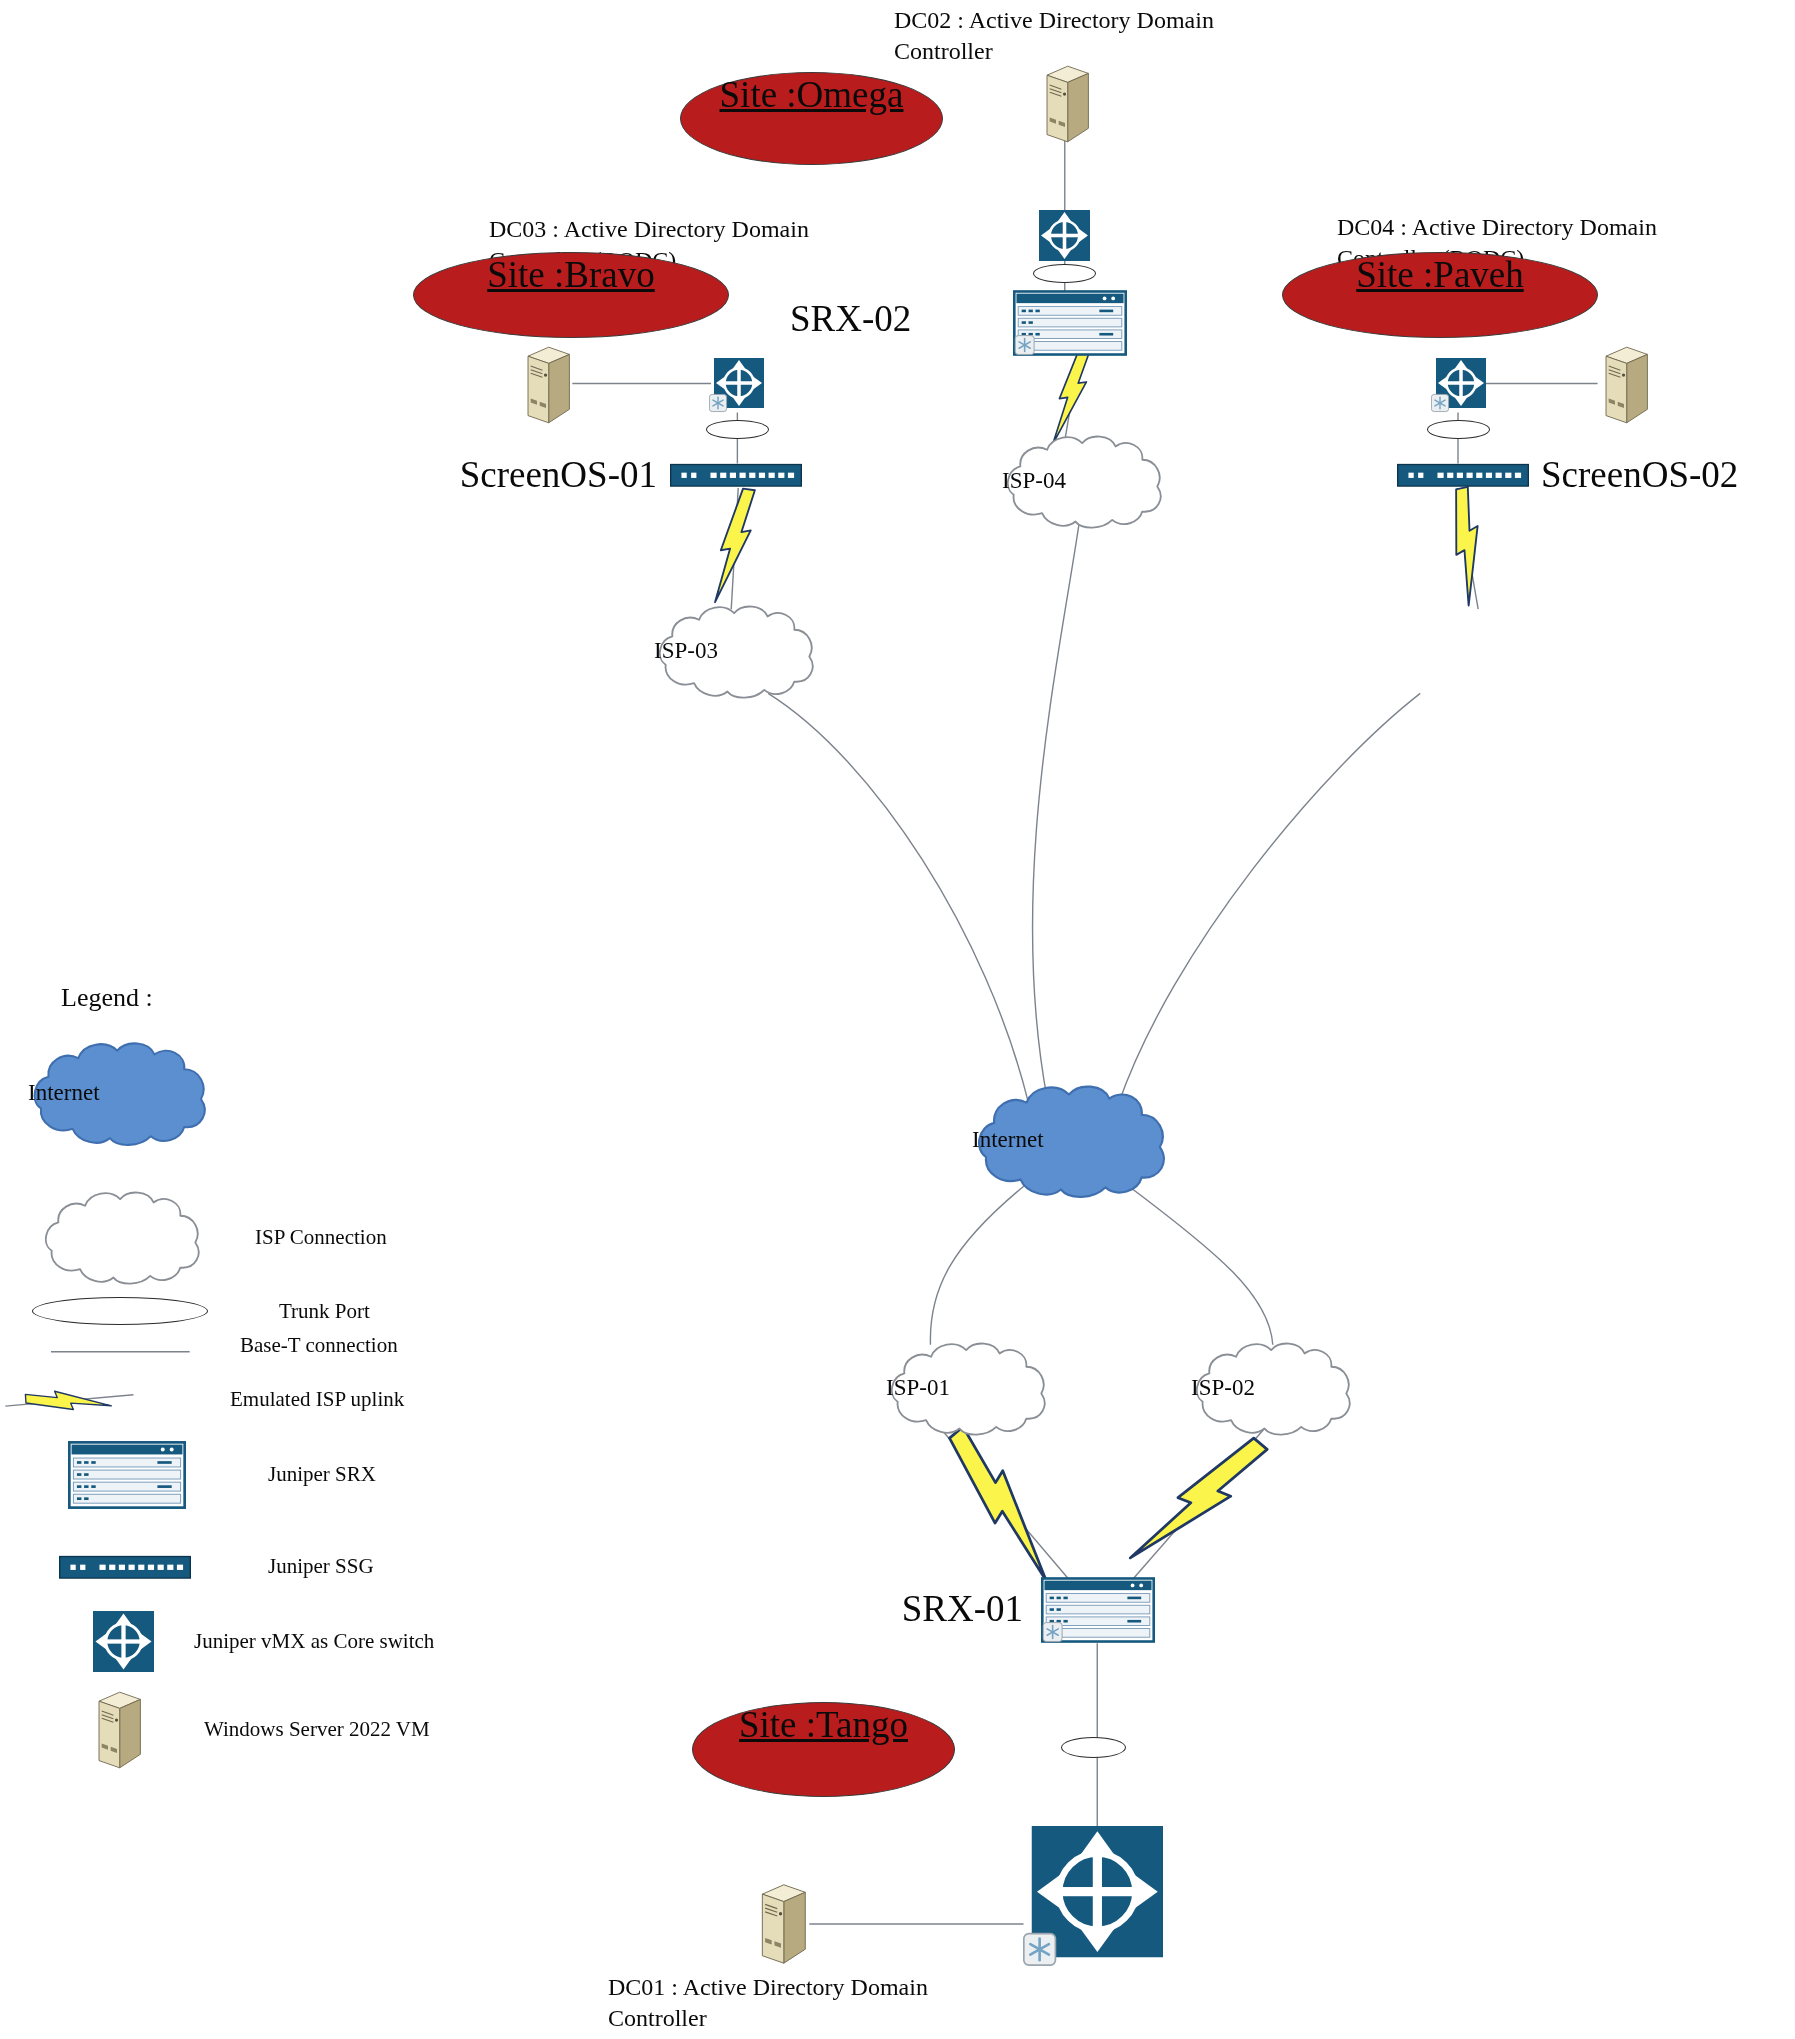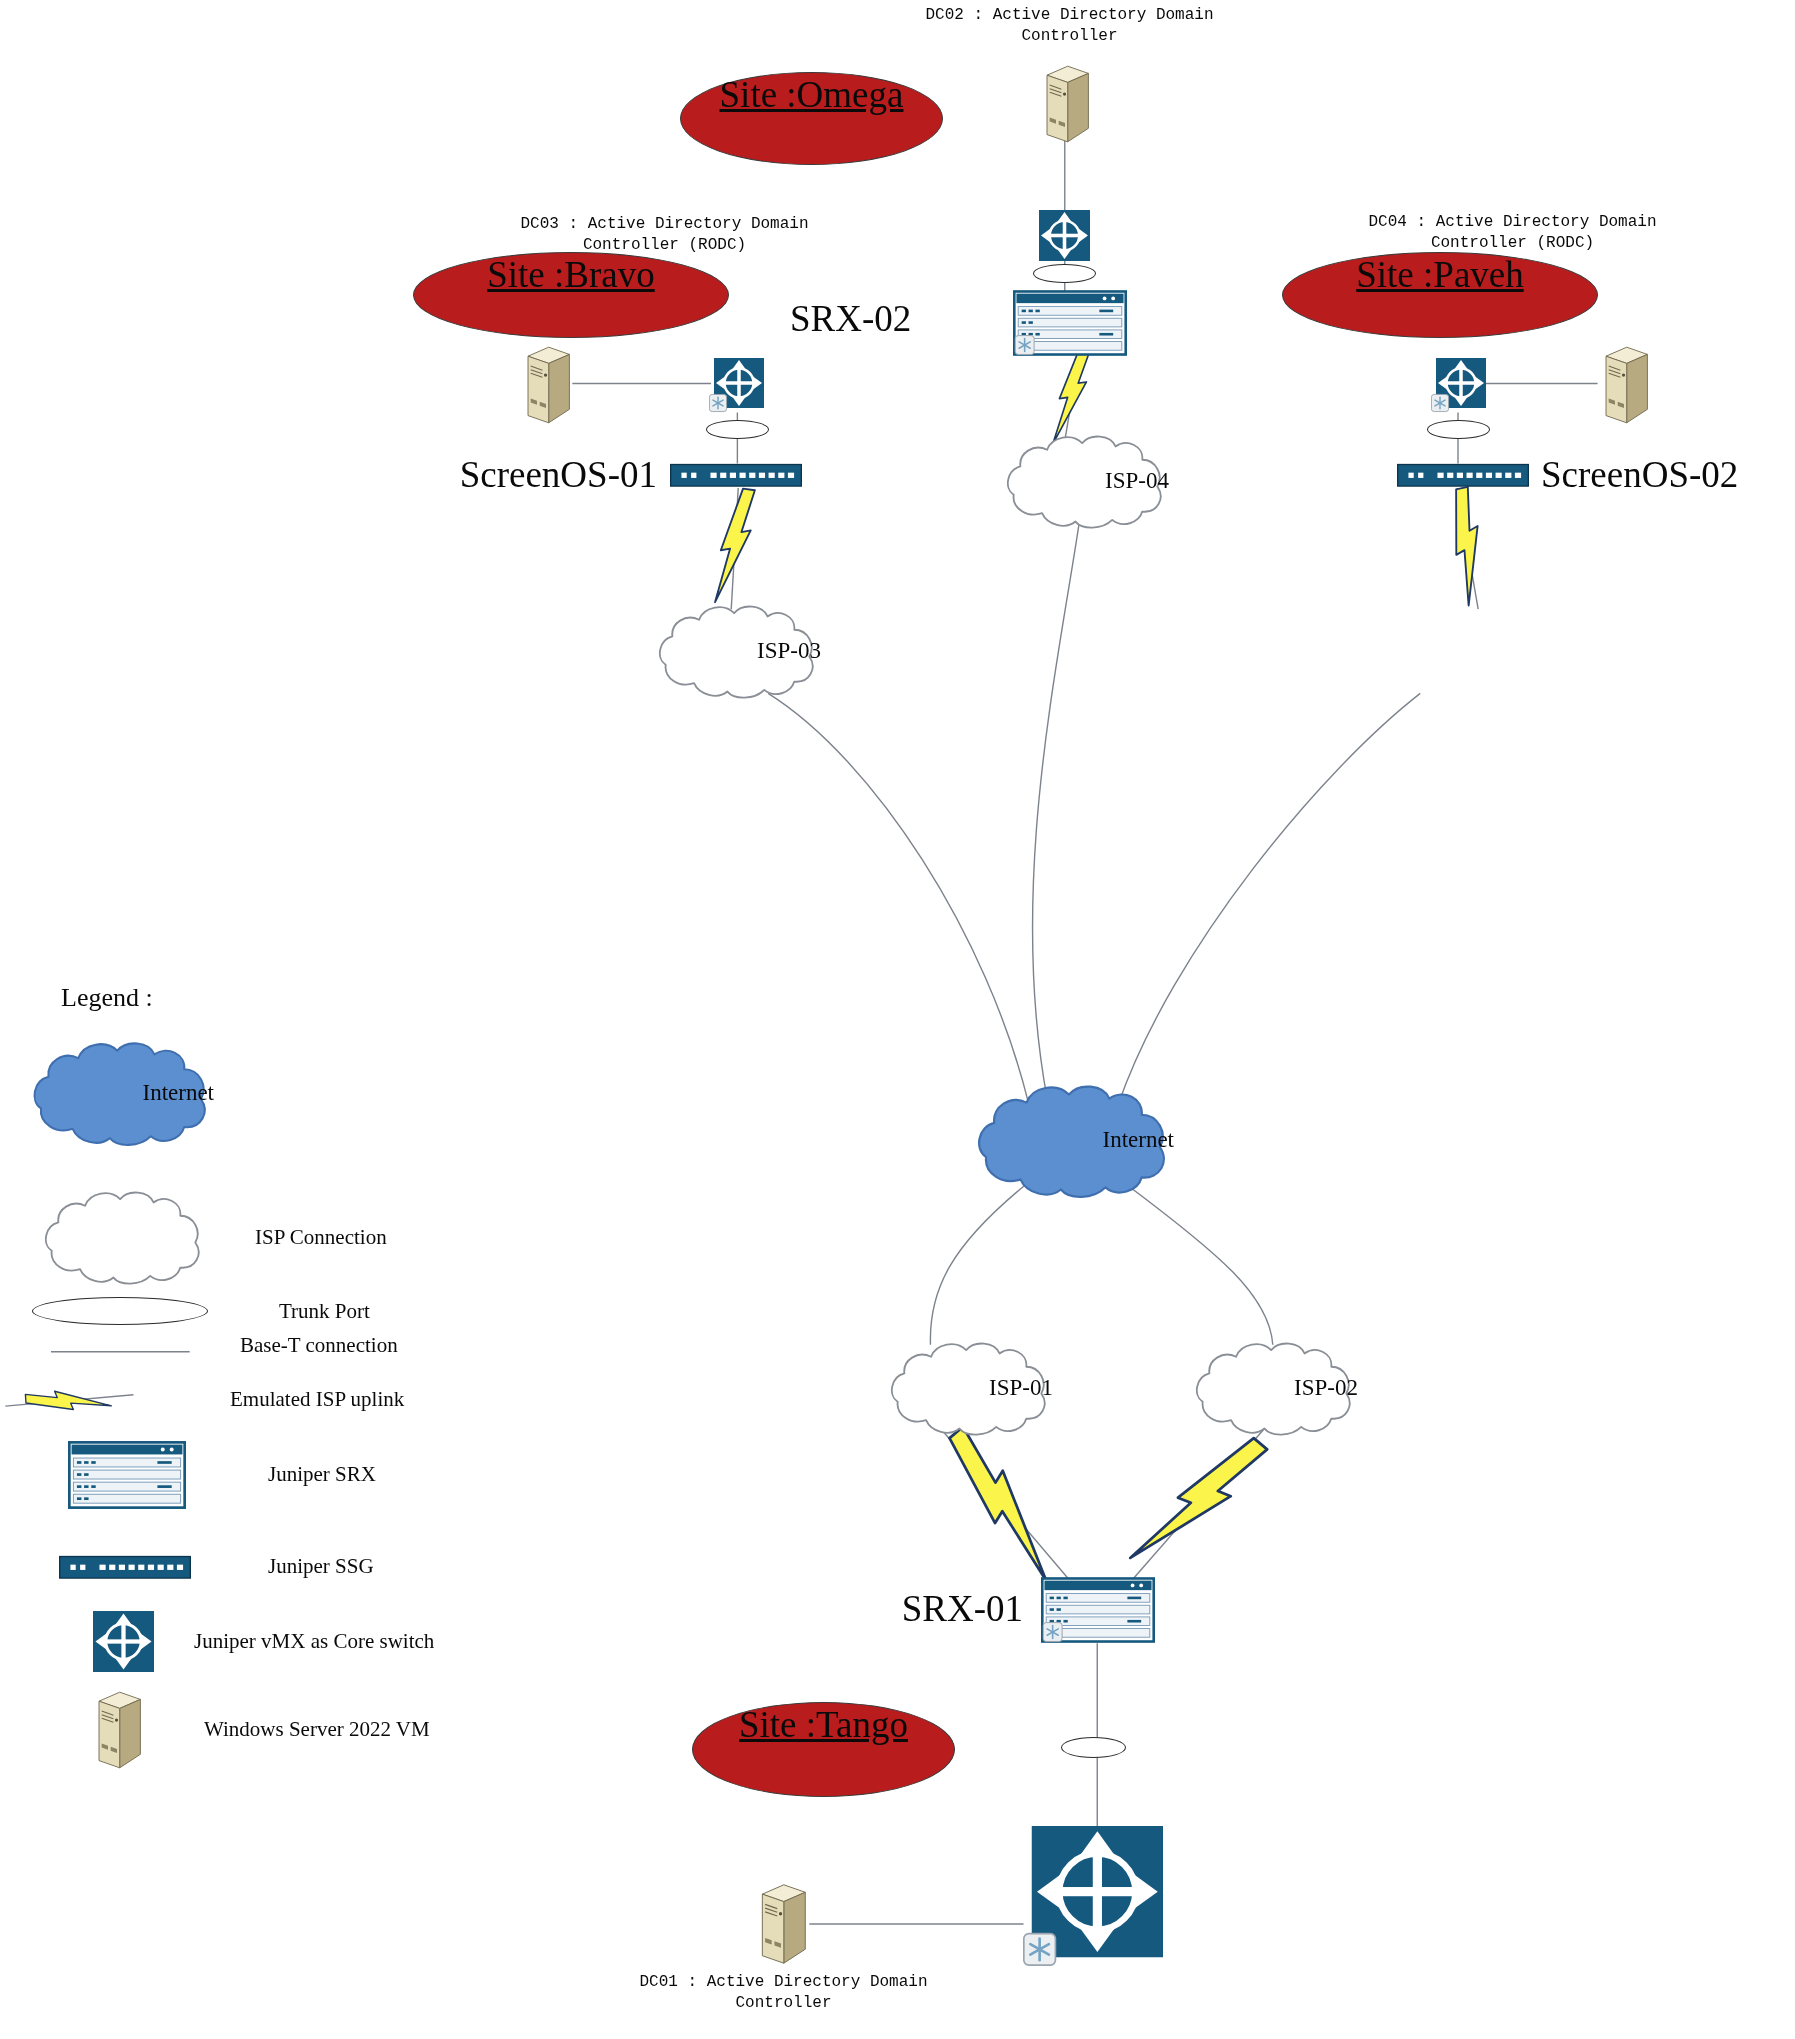--- a/index.html
+++ b/index.html
@@ -2,31 +2,31 @@
 <html style="font-size:14px"><head>
 <meta charset="utf-8">
 <style>
   * { margin:0; padding:0; box-sizing:border-box; }
   html,body { background:#ffffff; }
   body { font-family:"Liberation Serif","DejaVu Serif",serif; color:#0a0a0a; }
   #canvas { position:relative; width:1796px; height:2039px; background:#ffffff; overflow:hidden; }
   #wires { position:absolute; left:0; top:0; }
   .wire { stroke:#7d838c; stroke-width:1.6; fill:none; }
   .node { position:absolute; }
-  .annotation { position:absolute; text-align:center; font-size:16px; line-height:1.3;font-family:Liberation Mono, monospace; }
+  .annotation { position:absolute; font-size:24px; line-height:1.3; }
   .site { position:absolute; border:1.8px solid #3a3a3a; border-radius:50%; background:#b91c1c;
           display:flex; align-items:flex-start; justify-content:center; font-size:37px;text-decoration:underline; }
   .device-label { position:absolute; font-size:37px; white-space:nowrap; }
   .trunk { position:absolute; background:#ffffff; border:1.8px solid #2a2a2a; border-radius:50%; }
   .cloud { position:absolute; }
   .cloud svg { position:absolute; left:0; top:0; }
   .cloud-white use { fill:#ffffff; stroke:#8a8f96; stroke-width:2.2; stroke-linejoin:round; }
   .cloud-blue  use { fill:#5b8fd0; stroke:#3f6fae; stroke-width:2.2; stroke-linejoin:round; }
   .cloud-label { position:absolute; left:0; right:0; top:50%; transform:translateY(-55%);
-                 text-align:right; font-size:23px; }
+                 text-align:left; font-size:23px; }
   .legend-title { position:absolute; font-size:26px; font-weight:normal; }
   .legend-label { position:absolute; font-size:21px; white-space:nowrap; }
 </style>
 </head>
 <body>
 
 <div id="canvas">
 
   <svg width="0" height="0" style="position:absolute" aria-hidden="true">
     <defs>

